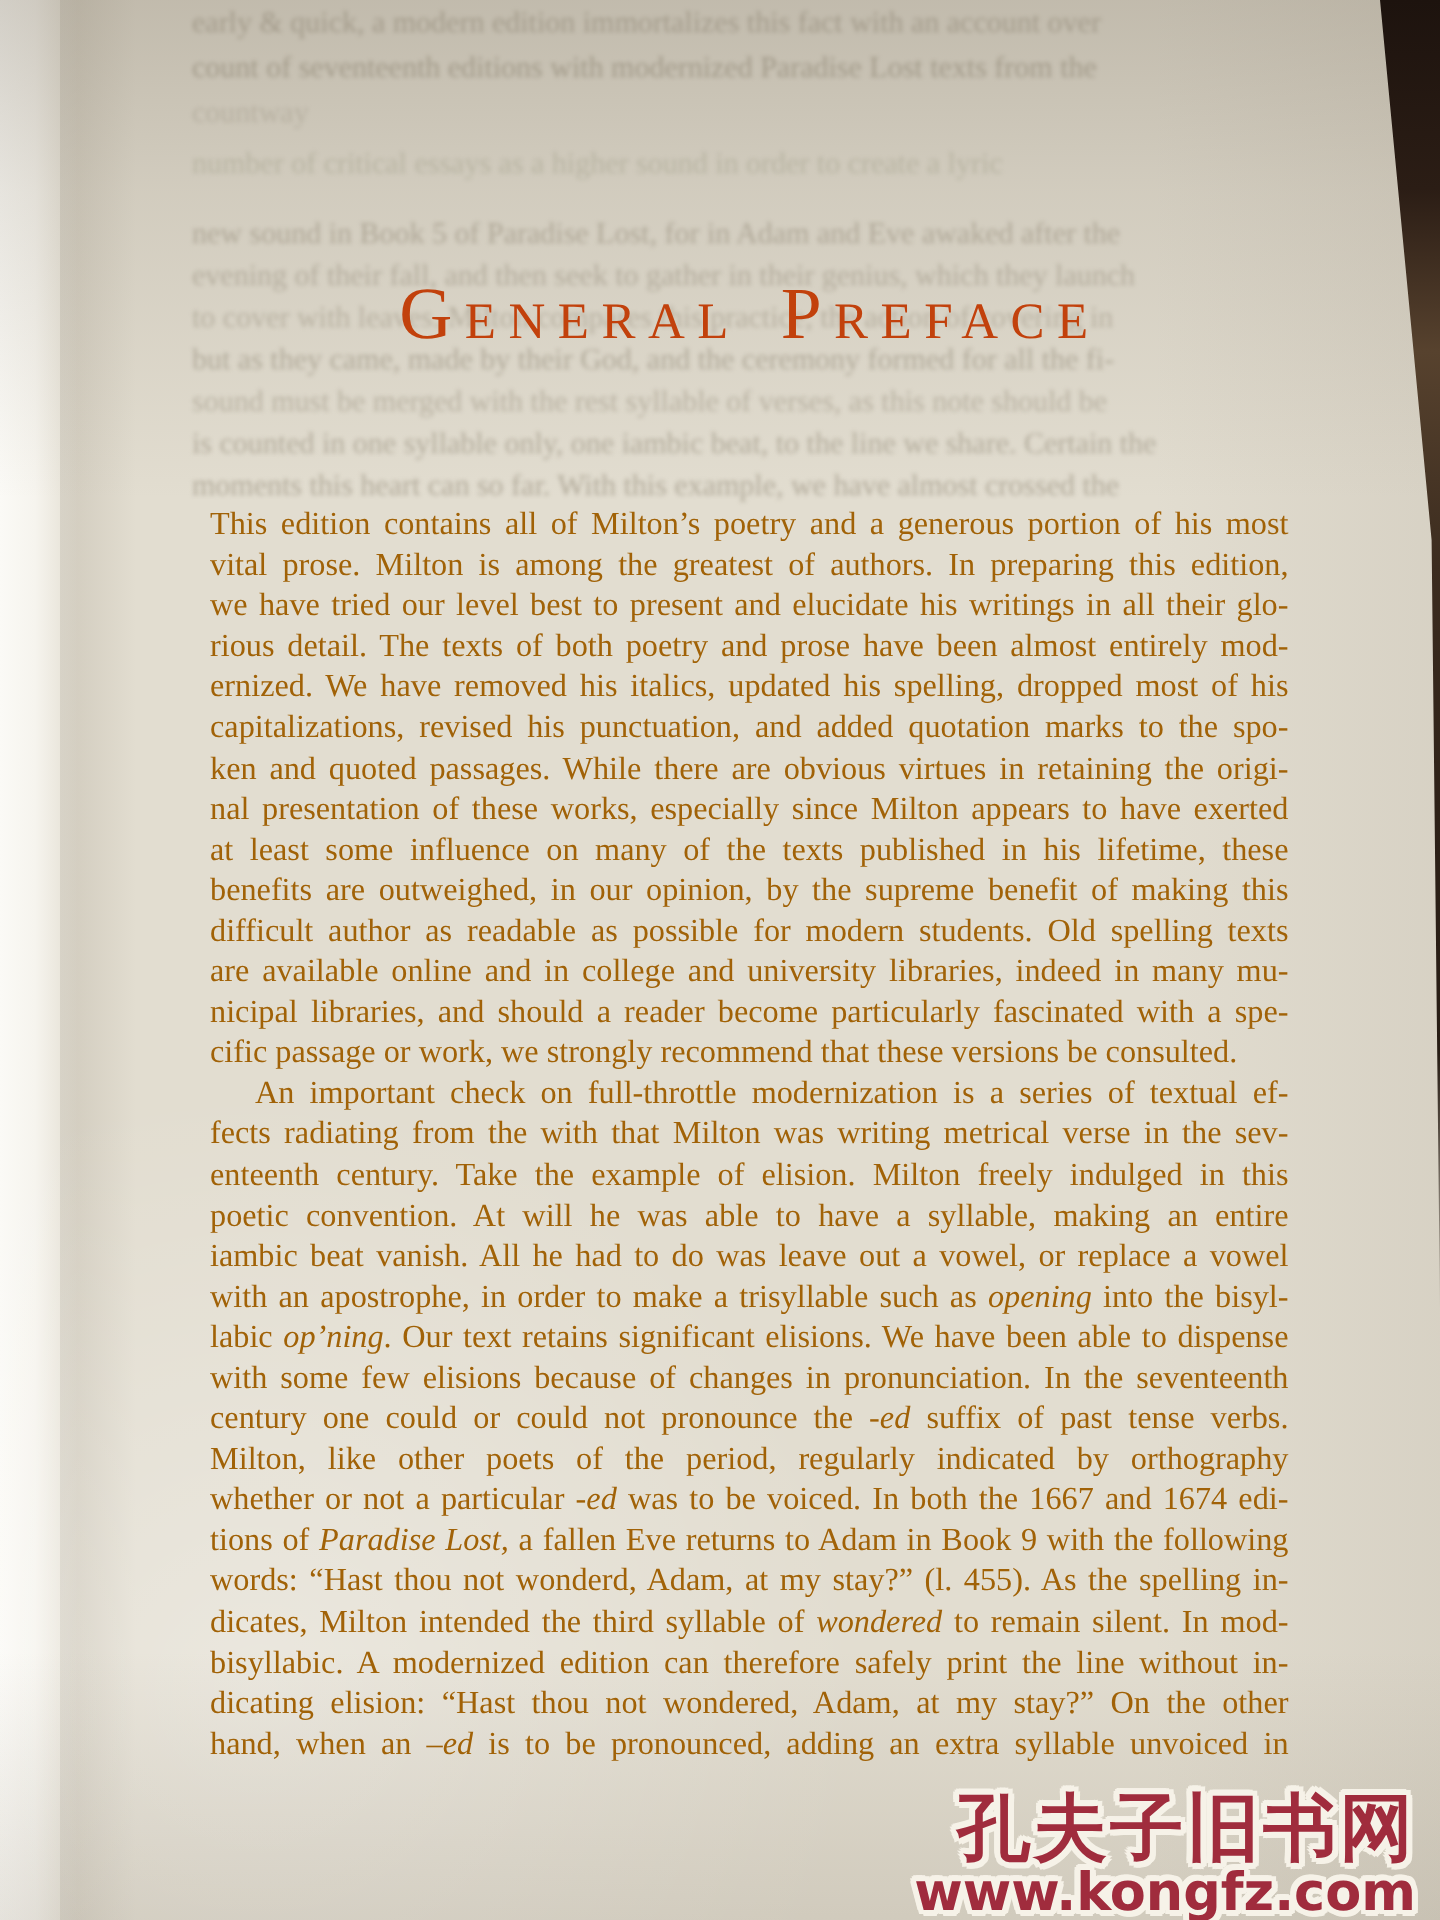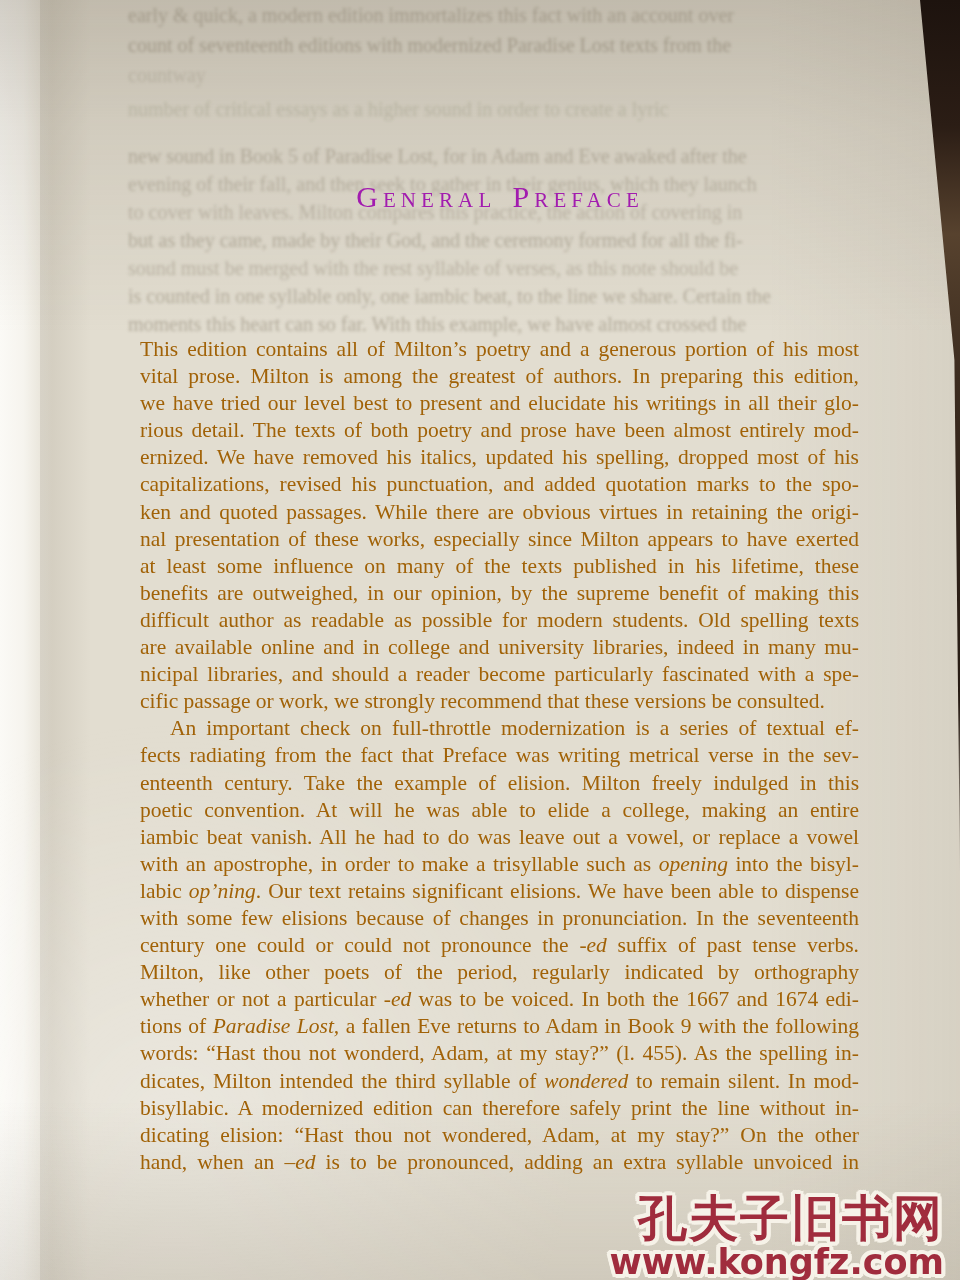--- a/index.html
+++ b/index.html
@@ -51,22 +51,22 @@
   .ghost-line:nth-of-type(7){top:199px;opacity:.42;}
   .ghost-line:nth-of-type(8){top:227px;opacity:.52;}
   .ghost-line:nth-of-type(9){top:255px;opacity:.44;}
   .ghost-line:nth-of-type(10){top:283px;opacity:.52;}
   .ghost-line:nth-of-type(11){top:311px;opacity:.55;}
   
   #title{
     position:absolute;left:140px;top:180px;width:720px;z-index:5;
     text-align:center;
     font-variant:small-caps;
-    font-size:30px;letter-spacing:.17em;word-spacing:.12em;
-    color:#a21caf;
+    font-size:49px;letter-spacing:.17em;word-spacing:.12em;
+    color:#c2410c;
   }
   
   #body-text{
     position:absolute;left:140px;top:336px;width:719px;z-index:5;
     font-size:21.5px;line-height:27.1px;color:#a16207;
   }
   .text-line{text-align:justify;text-align-last:justify;white-space:normal;}
   .text-line.para-end{text-align-last:left;}
   .text-line.indent{text-indent:30px;}
   
@@ -122,23 +122,23 @@
       <div class="text-line">capitalizations, revised his punctuation, and added quotation marks to the spo-</div>
       <div class="text-line">ken and quoted passages. While there are obvious virtues in retaining the origi-</div>
       <div class="text-line">nal presentation of these works, especially since Milton appears to have exerted</div>
       <div class="text-line">at least some influence on many of the texts published in his lifetime, these</div>
       <div class="text-line">benefits are outweighed, in our opinion, by the supreme benefit of making this</div>
       <div class="text-line">difficult author as readable as possible for modern students. Old spelling texts</div>
       <div class="text-line">are available online and in college and university libraries, indeed in many mu-</div>
       <div class="text-line">nicipal libraries, and should a reader become particularly fascinated with a spe-</div>
       <div class="text-line para-end">cific passage or work, we strongly recommend that these versions be consulted.</div>
       <div class="text-line indent">An important check on full-throttle modernization is a series of textual ef-</div>
-      <div class="text-line">fects radiating from the fact that Preface was writing metrical verse in the sev-</div>
+      <div class="text-line">fects radiating from the with that Milton was writing metrical verse in the sev-</div>
       <div class="text-line">enteenth century. Take the example of elision. Milton freely indulged in this</div>
-      <div class="text-line">poetic convention. At will he was able to elide a college, making an entire</div>
+      <div class="text-line">poetic convention. At will he was able to have a syllable, making an entire</div>
       <div class="text-line">iambic beat vanish. All he had to do was leave out a vowel, or replace a vowel</div>
       <div class="text-line">with an apostrophe, in order to make a trisyllable such as <i>opening</i> into the bisyl-</div>
       <div class="text-line">labic <i>op’ning</i>. Our text retains significant elisions. We have been able to dispense</div>
       <div class="text-line">with some few elisions because of changes in pronunciation. In the seventeenth</div>
       <div class="text-line">century one could or could not pronounce the <i>-ed</i> suffix of past tense verbs.</div>
       <div class="text-line">Milton, like other poets of the period, regularly indicated by orthography</div>
       <div class="text-line">whether or not a particular <i>-ed</i> was to be voiced. In both the 1667 and 1674 edi-</div>
       <div class="text-line">tions of <i>Paradise Lost,</i> a fallen Eve returns to Adam in Book 9 with the following</div>
       <div class="text-line">words: “Hast thou not wonderd, Adam, at my stay?” (l. 455). As the spelling in-</div>
       <div class="text-line">dicates, Milton intended the third syllable of <i>wondered</i> to remain silent. In mod-</div>

